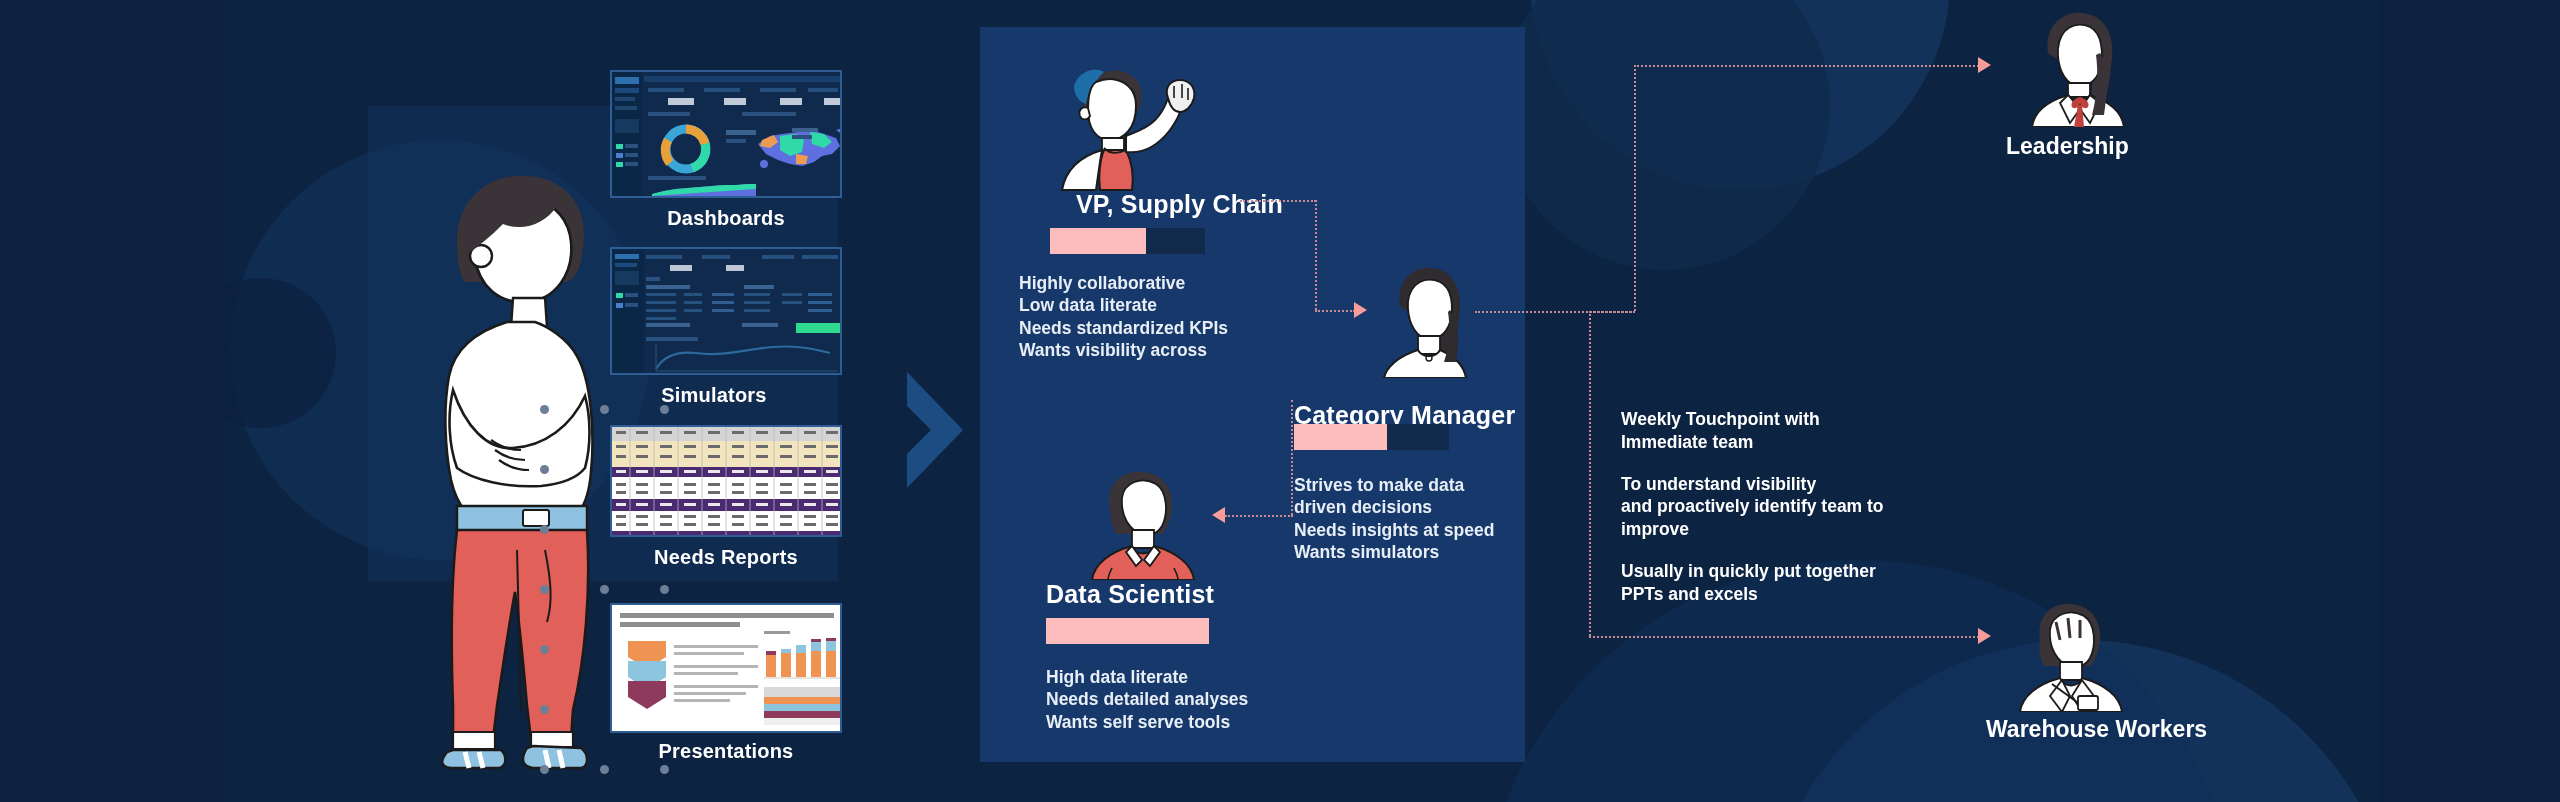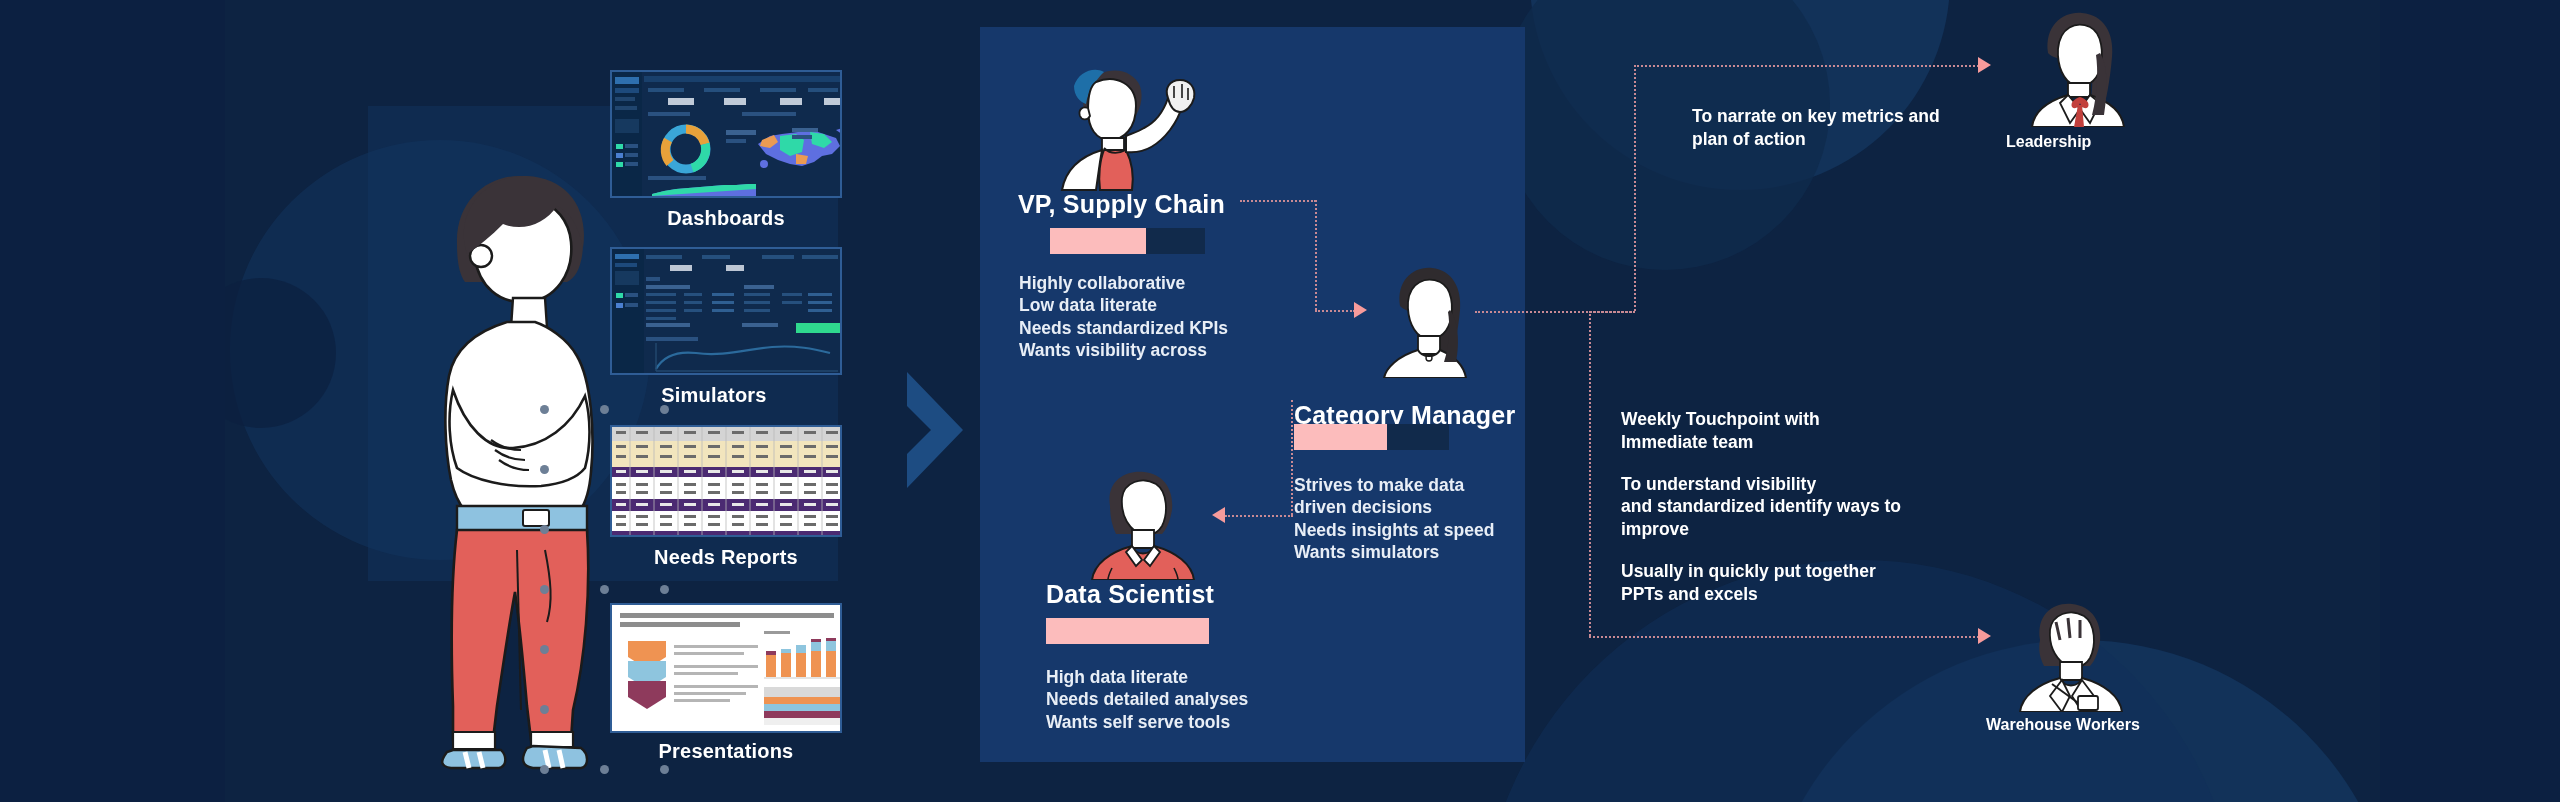--- a/index.html
+++ b/index.html
@@ -52,21 +52,21 @@
 
   
   .rblock {
     position:absolute; color:#ffffff; font-size:17.5px; font-weight:bold;
     line-height:1.3; white-space:nowrap;
   }
   .rblock p { margin-bottom:19px; }
   .rblock p:last-child { margin-bottom:0; }
 
   .endpoint-label {
-    position:absolute; color:#ffffff; font-size:16px; font-weight:bold;
+    position:absolute; color:#ffffff; font-size:23px; font-weight:bold;
     white-space:nowrap;
   }
 
   
   .hline {
     position:absolute; height:0; border-top:2px dotted #c98a94;
   }
   .vline {
     position:absolute; width:0; border-left:2px dotted #c98a94;
   }
@@ -426,21 +426,21 @@
     <path d="M66 24 C86 16, 106 26, 106 48 C106 70, 94 82, 80 82 C66 82, 58 70, 58 52 C58 38, 60 28, 66 24 Z" fill="#ffffff" stroke="#1b1b1b" stroke-width="2"></path>
     <path d="M58 50 C52 48, 48 52, 50 58 C52 63, 58 62, 60 58 Z" fill="#ffffff" stroke="#1b1b1b" stroke-width="1.8"></path>
     <path d="M72 80 L94 80 L94 96 L72 96 Z" fill="#ffffff" stroke="#1b1b1b" stroke-width="1.8"></path>
     <path d="M72 92 C52 98, 36 110, 32 132 L66 132 L70 104 Z" fill="#ffffff" stroke="#1b1b1b" stroke-width="2"></path>
     <path d="M74 92 L96 92 C102 104, 104 118, 102 132 L70 132 C68 118, 70 102, 74 92 Z" fill="#e2605a" stroke="#1b1b1b" stroke-width="2"></path>
     <path d="M96 94 C112 96, 126 90, 140 72 C146 64, 150 56, 152 48 L138 40 C134 52, 126 64, 114 70 C108 74, 100 76, 96 78 Z" fill="#ffffff" stroke="#1b1b1b" stroke-width="2"></path>
     <path d="M138 40 C134 30, 140 22, 150 22 C160 22, 166 30, 164 40 C162 48, 156 54, 150 54 C144 54, 140 48, 138 40 Z" fill="#f0f0f0" stroke="#1b1b1b" stroke-width="2"></path>
     <path d="M144 28 L144 40 M152 26 L152 40 M158 30 L158 42" stroke="#1b1b1b" stroke-width="1.6"></path>
     <path d="M74 90 C80 96, 88 96, 96 92" fill="none" stroke="#1b1b1b" stroke-width="1.8"></path>
   </svg>
-  <div class="persona-title" style="left:1018px; top:190px;text-align:right;">VP, Supply Chain</div>
+  <div class="persona-title" style="left:1076px; top:190px;text-align:right;">VP, Supply Chain</div>
   <div class="meter" style="left:1050px; top:228px; width:155px;">
     <div class="fill" style="width:62%"></div>
       <div class="rest" style="width:38%"></div>
   </div>
   <div class="persona-lines" style="left:1019px; top:272px;">
     <div>Highly collaborative</div>
     <div>Low data literate</div>
     <div>Needs standardized KPIs</div>
     <div>Wants visibility across</div>
   </div>
@@ -500,34 +500,30 @@
   <div class="vline" style="left:1589px; top:311px; height:325px;"></div>
   <div class="hline" style="left:1589px; top:311px; width:46px;"></div>
 
   <div class="hline" style="left:1634px; top:65px; width:345px;"></div>
   <div class="arrow-r" style="left:1978px; top:57px;"></div>
 
   <div class="hline" style="left:1589px; top:636px; width:390px;"></div>
   <div class="arrow-r" style="left:1978px; top:628px;"></div>
 
   <div class="rblock" style="left:1692px; top:105px;">
-    <p>
-      <span>To narrate on key metrics and</span><br>
-      <span>plan of action</span>
-    </p>
   </div>
 
   <div class="rblock" style="left:1621px; top:408px;">
     <p>
       <span>Weekly Touchpoint with</span><br>
       <span>Immediate team</span>
     </p>
     <p>
       <span>To understand visibility</span><br>
-      <span>and standardized identify ways to</span><br>
+      <span>and proactively identify team to</span><br>
       <span>improve</span>
     </p>
     <p>
       <span>Usually in quickly put together</span><br>
       <span>PPTs and excels</span>
     </p>
   </div>
 
   <svg style="position:absolute; left:2018px; top:5px;" width="120" height="122" viewBox="0 0 120 122">
     <path d="M30 48 C26 20, 46 6, 64 8 C86 10, 96 28, 94 52 C92 76, 88 96, 84 110 L70 110 C76 86, 76 62, 68 48 C54 56, 38 56, 30 48 Z" fill="#3a3338"></path>

